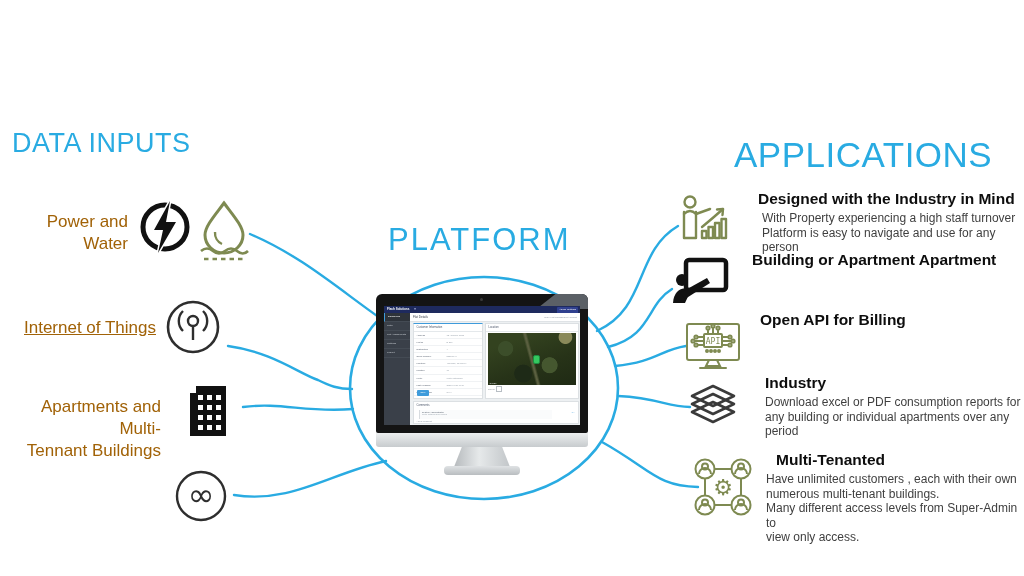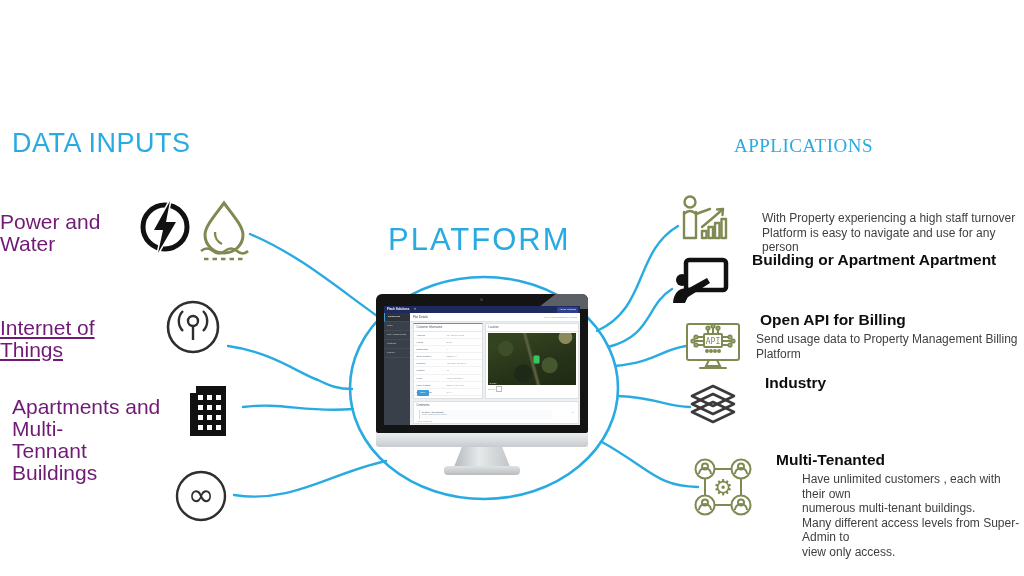--- a/index.html
+++ b/index.html
@@ -1,21 +1,21 @@
 <!DOCTYPE html>
 <html><head>
 <meta charset="utf-8">
 <style>
   html,body{margin:0;padding:0;background:#fff;}
   #stage{position:relative;width:1024px;height:568px;overflow:hidden;background:#ffffff;
          font-family:"Liberation Sans", sans-serif;}
   .abs{position:absolute;}
   .prewrap{white-space:pre-line;}
   .h-cyan{color:#29ABE2;font-weight:500;letter-spacing:.5px;}
-  .input-label{color:#701a75;font-size:21px;line-height:22px;text-align:left;}
+  .input-label{color:#a16207;font-size:17px;line-height:22px;text-align:right;}
   .app-title{color:#0d0d0d;font-size:15.5px;font-weight:bold;}
   .app-body{color:#3F3F3F;font-size:12px;line-height:14.5px;}
   svg{display:block;}
   
   .monitor{position:absolute;left:376px;top:294px;width:212px;height:182px;}
   .bezel{position:absolute;left:0;top:0;width:212px;height:139px;background:#141414;
          border-radius:6px 6px 2px 2px;}
   .bezel-corner{position:absolute;right:0;top:0;width:56px;height:15px;background:#5b6066;
          border-top-right-radius:6px;clip-path:polygon(42% 0,100% 0,100% 100%,8% 100%);}
   .camera-dot{position:absolute;left:104px;top:4px;width:3px;height:3px;border-radius:50%;background:#3a3a3a;}
@@ -85,25 +85,25 @@
     <path d="M 234 495 C 292 504, 330 473, 386 461"></path>
     <path d="M 597 331 C 648 308, 634 252, 678 226"></path>
     <path d="M 608 347 C 652 336, 646 305, 672 289"></path>
     <path d="M 615 366 C 656 362, 660 350, 686 346"></path>
     <path d="M 618 396 C 660 398, 666 407, 690 407"></path>
     <path d="M 602 442 C 652 470, 656 486, 698 487"></path>
   </svg>
 
   <div class="abs h-cyan" style="left:12px;top:128px;font-size:27px;">DATA INPUTS</div>
   <div class="abs h-cyan" style="left:388px;top:222px;font-size:31px;letter-spacing:2px;">PLATFORM</div>
-  <div class="abs h-cyan" style="left:734px;top:135px;font-size:19px;font-family:Liberation Serif, serif;">APPLICATIONS</div>
+  <div class="abs h-cyan" style="left:734px;top:135px;font-size:35px;">APPLICATIONS</div>
 
   <div class="abs input-label prewrap" style="left:0;top:211px;width:128px;">Power and Water</div>
   <div class="abs input-label prewrap" style="left:0;top:317px;width:156px;text-decoration:underline;">Internet of Things</div>
-  <div class="abs input-label prewrap" style="left:0;top:396px;width:161px;padding-left:12px;">Apartments and Multi-
+  <div class="abs input-label prewrap" style="left:0;top:396px;width:161px;">Apartments and Multi-
 Tennant Buildings</div>
 
   <svg class="abs" style="left:137px;top:199px;" width="56" height="56" viewBox="0 0 56 56">
     <circle cx="28" cy="28" r="22" fill="none" stroke="#111" stroke-width="5"></circle>
     <path d="M33 2 L17 31 L26 31 L21 54 L39 23 L29 23 Z" fill="#111" stroke="#fff" stroke-width="3" paint-order="stroke"></path>
   </svg>
   <svg class="abs" style="left:197px;top:200px;" width="54" height="62" viewBox="0 0 54 62" fill="none" stroke="#7E8A51">
     <path stroke-width="3" d="M27 3 C 19 14, 8 26, 8 35 A19 18 0 0 0 46 35 C 46 26, 35 14, 27 3 Z"></path>
     <path stroke-width="2.4" d="M18 32 a11 12 0 0 0 7 12"></path>
     <path stroke-width="2.6" d="M4 51 q6 -5 12 0 t12 0 t12 0 t11 0"></path>
@@ -200,33 +200,35 @@
     </g>
     <g>
       <circle cx="49" cy="49" r="9.5"></circle>
         <circle cx="49" cy="46.5" r="3"></circle>
         <path d="M43 54 a6 6 0 0 1 12 0"></path>
     </g>
     <path d="M23 13 h16 M23 49 h16 M13 23 v16 M49 23 v16"></path>
     <text x="31" y="38.5" text-anchor="middle" font-family="DejaVu Sans, sans-serif" font-size="22" fill="#7E8A51" stroke="none">⚙</text>
   </svg>
 
+  <div class="abs app-title" style="left:758px;top:190px;">Designed with the Industry in Mind</div>
   <div class="abs app-body prewrap" style="left:762px;top:211px;">With Property experiencing a high staff turnover
 Platform is easy to navigate and use for any person</div>
 
   <div class="abs app-title" style="left:752px;top:251px;">Building or Apartment Apartment</div>
 
   <div class="abs app-title" style="left:760px;top:311px;">Open API for Billing</div>
-  <div class="abs app-body prewrap" style="left:756px;top:332px;">Send usage data to Property Management Billing
-Platform</div>
 
   <div class="abs app-title" style="left:765px;top:374px;">Industry</div>
+  <div class="abs app-body prewrap" style="left:765px;top:395px;">Download excel or PDF consumption reports for
+any building or individual apartments over any
+period</div>
 
   <div class="abs app-title" style="left:776px;top:451px;">Multi-Tenanted</div>
-  <div class="abs app-body prewrap" style="left:766px;top:472px;margin-left:36px;">Have unlimited customers , each with their own
+  <div class="abs app-body prewrap" style="left:766px;top:472px;">Have unlimited customers , each with their own
 numerous multi-tenant  buildings.
 Many different access levels from Super-Admin to
 view only access.</div>
 
   <div class="monitor">
     <div class="bezel">
       <div class="bezel-corner"></div>
       <div class="camera-dot"></div>
       <div class="screen">
         <div class="db-topbar">

